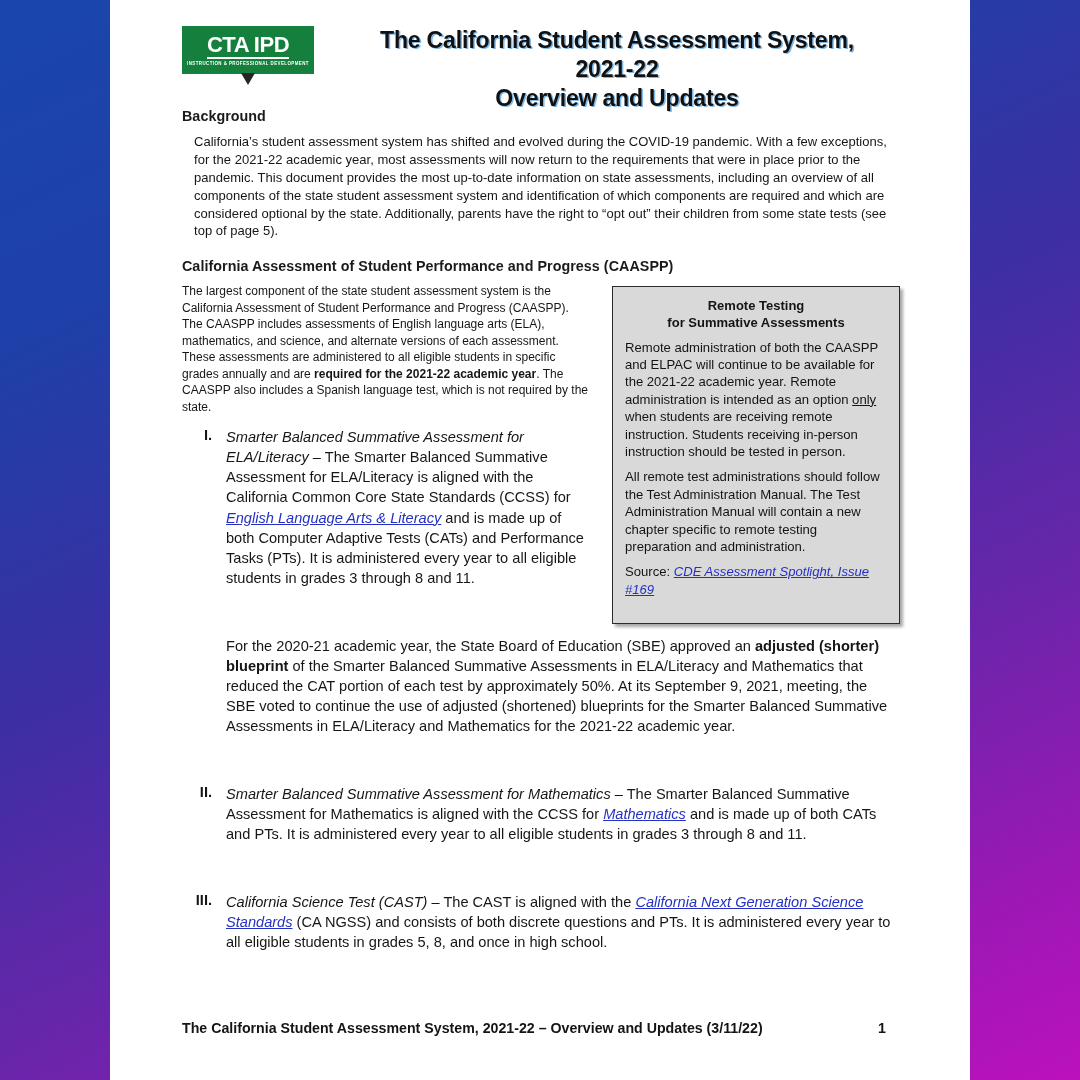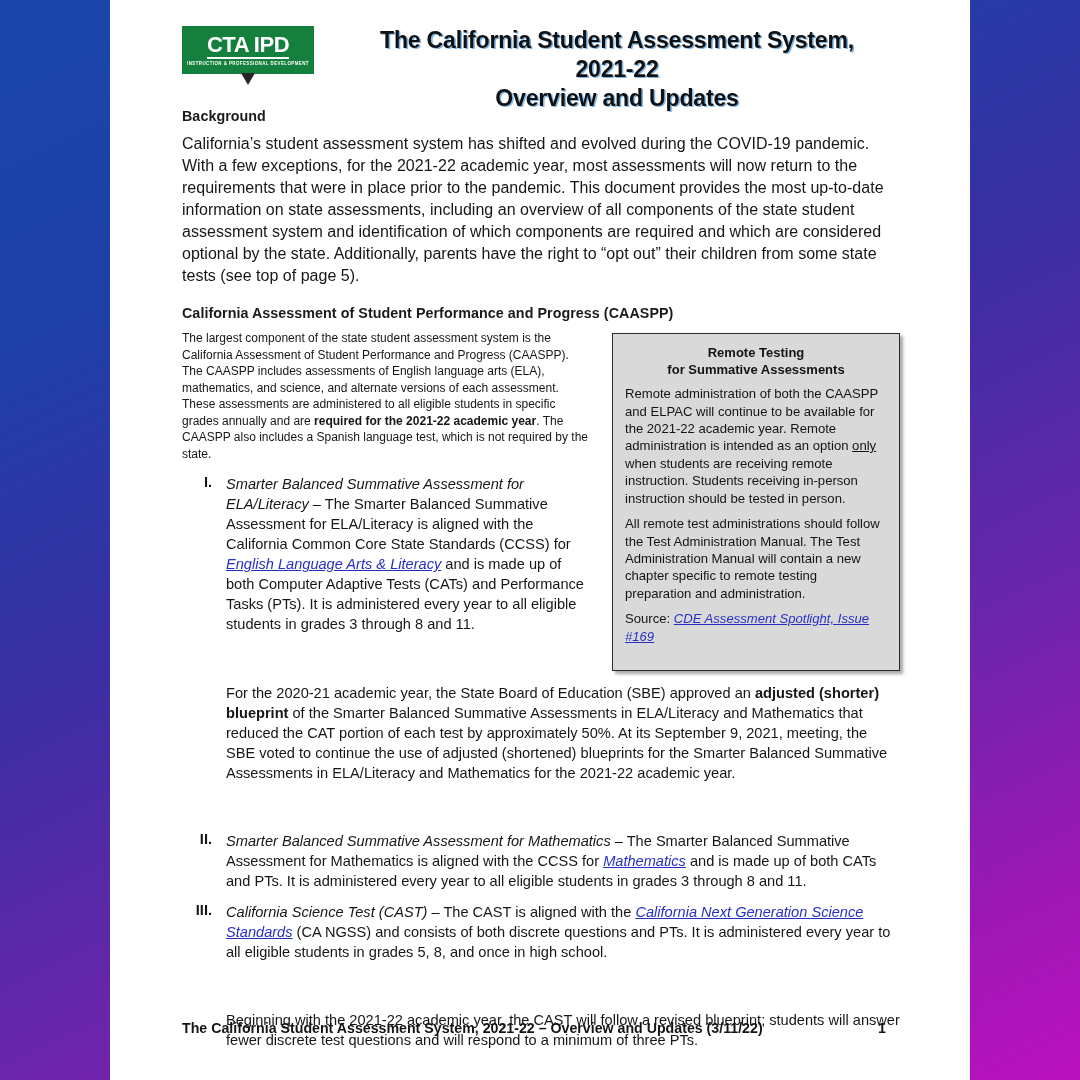--- a/index.html
+++ b/index.html
@@ -114,24 +114,24 @@
 
   
   .sec-head {
     font-weight: bold;
     font-size: 14.3px;
     color: #1a1a1a;
     margin: 18px 0 9px 0;
     letter-spacing: 0.05px;
   }
   p.body {
-    font-size: 16px;
+    font-size: 13px;
     line-height: 1.375;
     color: #161616;
-    margin: 0 0 11px 0;
+    margin: 0 0 11px 12px;
     letter-spacing: 0.02px;
   }
   .b { font-weight: bold; }
   .bi { font-weight: normal; font-style: italic; }
   a.link {
     color: #2430c4;
     text-decoration: underline;
     font-style: italic;
   }
 
@@ -270,21 +270,20 @@
       </li>
 
       <li>
         <span class="rn">II.</span>
         <p><span class="bi">Smarter Balanced Summative Assessment for Mathematics</span><span> – The Smarter Balanced Summative Assessment for Mathematics is aligned with the CCSS for </span><a class="link" href="#">Mathematics</a><span> and is made up of both CATs and PTs.  It is administered every year to all eligible students in grades 3 through 8 and 11.</span></p>
       </li>
 
       <li>
         <span class="rn">III.</span>
         <p><span class="bi">California Science Test (CAST)</span><span> – The CAST is aligned with the </span><a class="link" href="#">California Next Generation Science Standards</a><span> (CA NGSS) and consists of both discrete questions and PTs.  It is administered every year to all eligible students in grades 5, 8, and once in high school.</span></p>
-        <p>Beginning with the 2021-22 academic year, the CAST will follow a revised blueprint; students will answer fewer discrete test questions and will respond to a minimum of three PTs.</p>
       </li>
 
     </ol>
 
   </div>
 
   <div class="doc-footer">
     <span>The California Student Assessment System, 2021-22 – Overview and Updates (3/11/22)</span>
     <span class="pg">1</span>
   </div>

